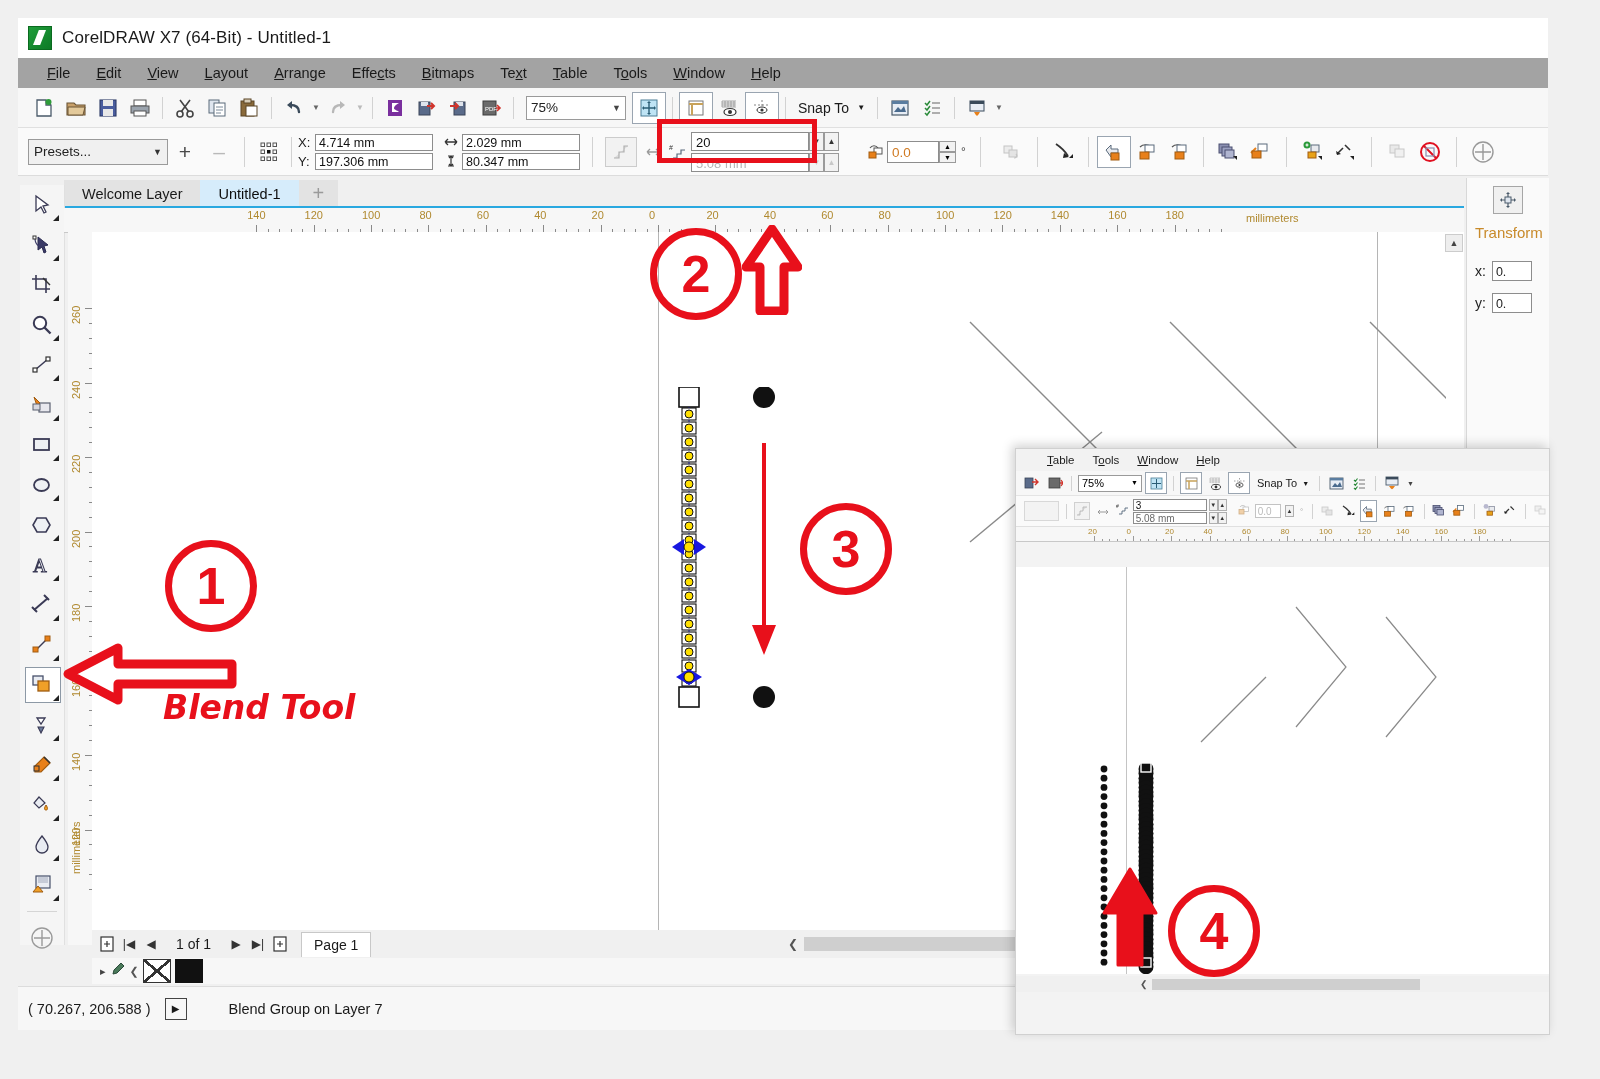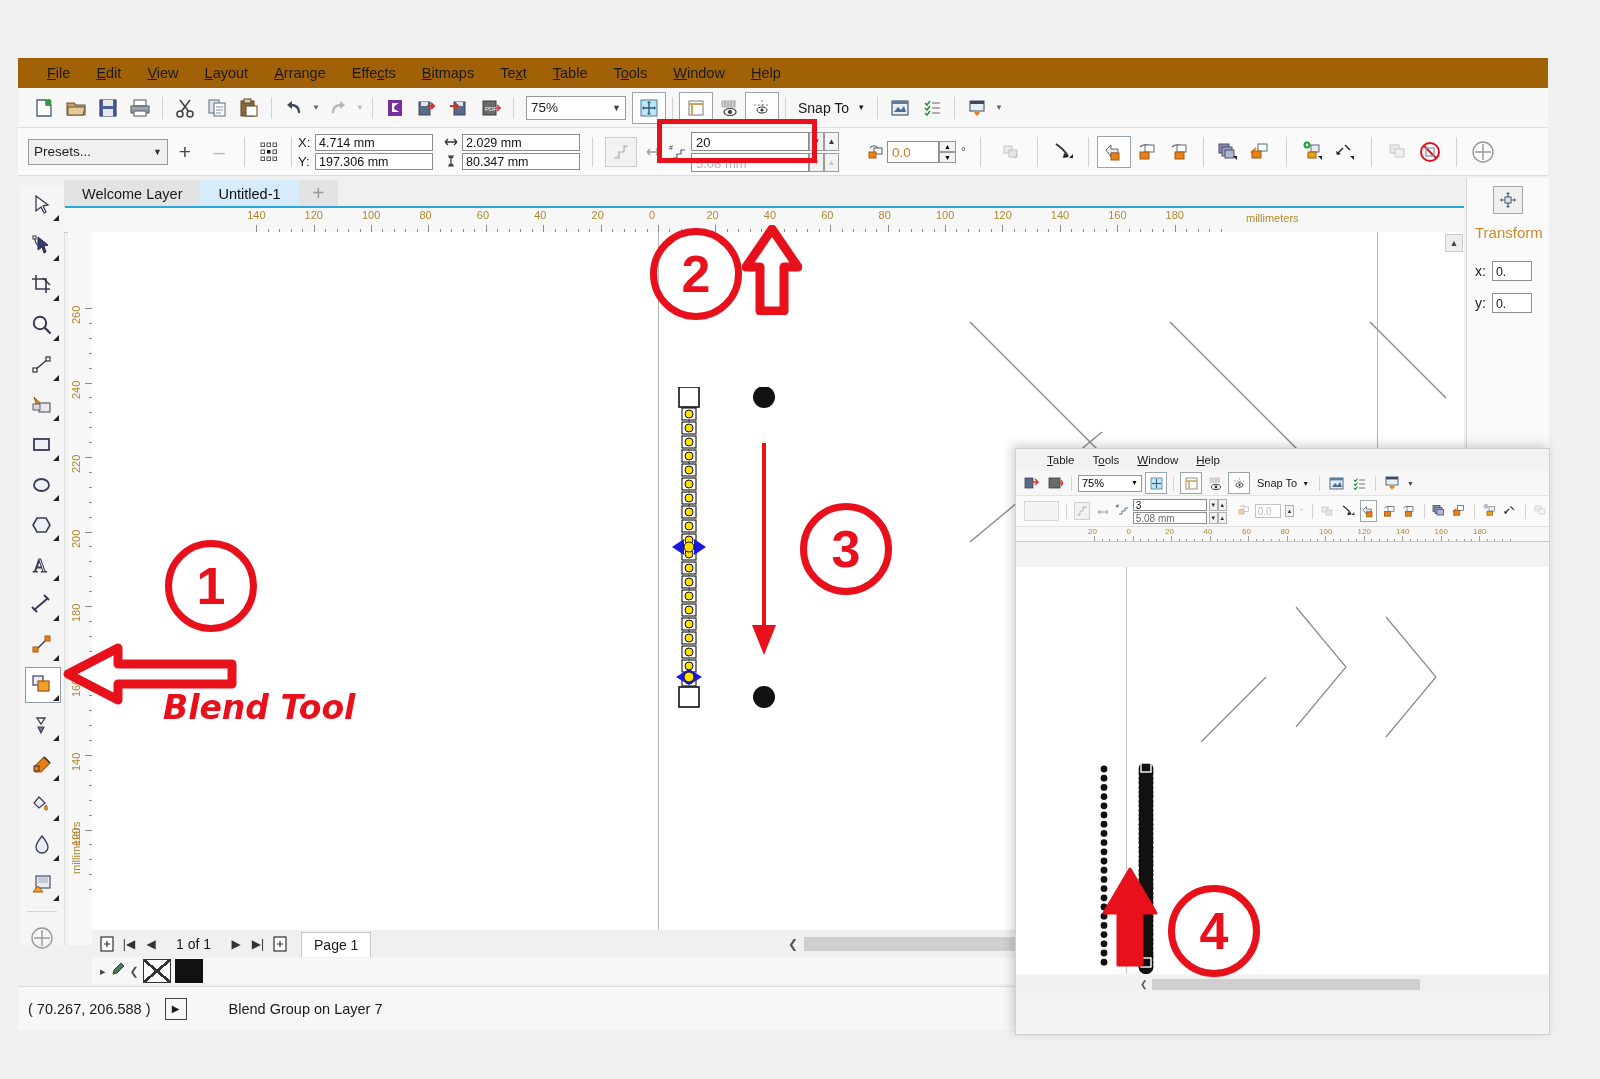--- a/index.html
+++ b/index.html
@@ -6,21 +6,21 @@
   body{width:1600px;height:1079px;font-family:"Liberation Sans",sans-serif;overflow:hidden;}
   #app{position:relative;width:1600px;height:1079px;background:#f0f0f0;}
 
   
   .titlebar{position:absolute;left:18px;top:18px;width:1530px;height:40px;background:#fff;display:flex;align-items:center;border-bottom:1px solid #e4e4e4;}
   .corel-logo{width:22px;height:22px;margin:0 10px 0 10px;background:linear-gradient(135deg,#1f9d3a 0%,#0d7a26 100%);position:relative;border:1px solid #0a6a1f;}
   .corel-logo::after{content:"";position:absolute;left:4px;top:3px;width:13px;height:15px;background:#fff;clip-path:polygon(0 100%,45% 0,100% 0,55% 100%);}
   .title-text{font-size:17px;color:#1a1a1a;letter-spacing:.1px;}
 
   
-  .menubar{position:absolute;left:18px;top:58px;width:1530px;height:30px;background:#a16207;display:flex;align-items:center;padding-left:16px;box-sizing:border-box;}
+  .menubar{position:absolute;left:18px;top:58px;width:1530px;height:30px;background:#a3a3a3;display:flex;align-items:center;padding-left:16px;box-sizing:border-box;}
   .menu-item{font-size:14.5px;color:#1a1a1a;padding:3px 13px;cursor:default;white-space:nowrap;}
   .menu-item u{text-decoration:underline;}
 
   
   .toolbar{position:absolute;left:18px;top:88px;width:1530px;height:40px;background:#f7f7f7;display:flex;align-items:center;padding-left:10px;box-sizing:border-box;border-bottom:1px solid #e0e0e0;}
   .tb-btn{width:32px;height:30px;display:flex;align-items:center;justify-content:center;position:relative;}
   .tb-sep{width:1px;height:22px;background:#d2d2d2;margin:0 6px;}
   .tb-caret{width:12px;height:28px;display:flex;align-items:center;justify-content:center;font-size:8px;color:#666;}
   .zoom-combo{width:100px;height:24px;border:1px solid #9a9a9a;background:#fff;display:flex;align-items:center;padding:0 4px;box-sizing:border-box;font-size:13.5px;color:#222;margin-left:6px;}
   .zoom-combo .zv{flex:1;}
@@ -150,20 +150,24 @@
   .inset-status{position:absolute;left:0;right:0;bottom:0;height:26px;background:#f7f7f7;border-top:1px solid #e0e0e0;display:flex;align-items:center;justify-content:flex-end;gap:6px;padding-right:8px;font-size:11px;color:#555;}
 
   .rtick-i{position:absolute;bottom:0;width:1px;background:#9a9a9a;}
   .rlabel-i{position:absolute;font-size:8px;color:#b0892f;}
 </style>
 </head>
 <body>
 
 <div id="app">
 
+  <div class="titlebar">
+    <div class="corel-logo"></div>
+    <div class="title-text">CorelDRAW X7 (64-Bit) - Untitled-1</div>
+  </div>
 
   <div class="menubar">
     <div class="menu-item"><u>F</u>ile</div>
     <div class="menu-item"><u>E</u>dit</div>
     <div class="menu-item"><u>V</u>iew</div>
     <div class="menu-item"><u>L</u>ayout</div>
     <div class="menu-item"><u>A</u>rrange</div>
     <div class="menu-item">Effe<u>c</u>ts</div>
     <div class="menu-item"><u>B</u>itmaps</div>
     <div class="menu-item">Te<u>x</u>t</div>

